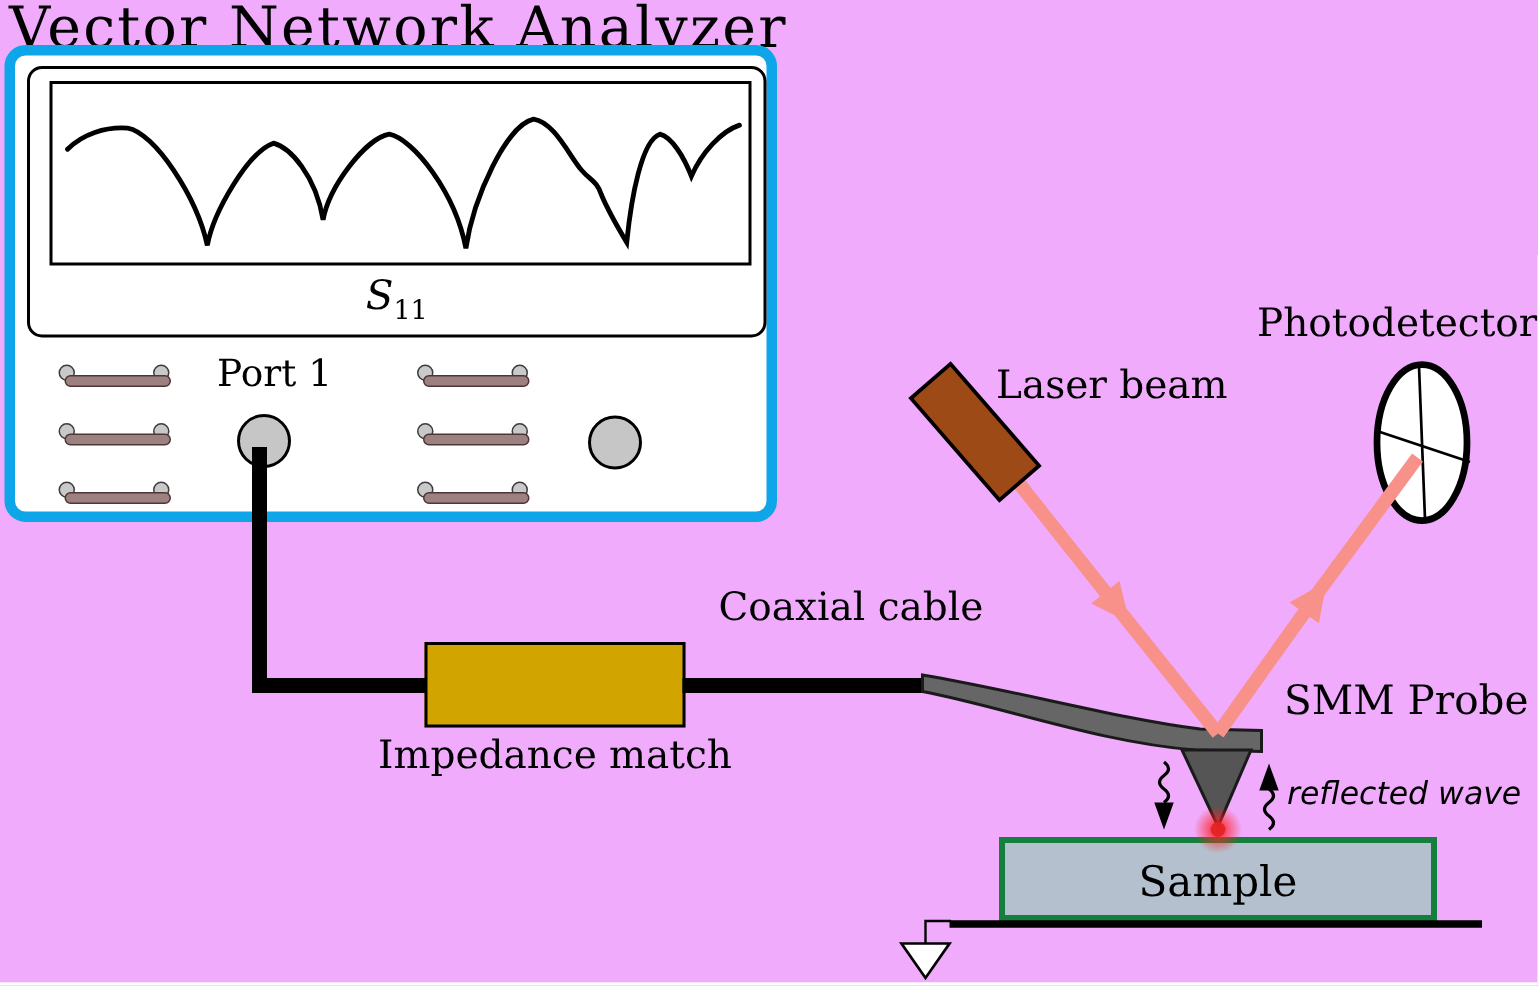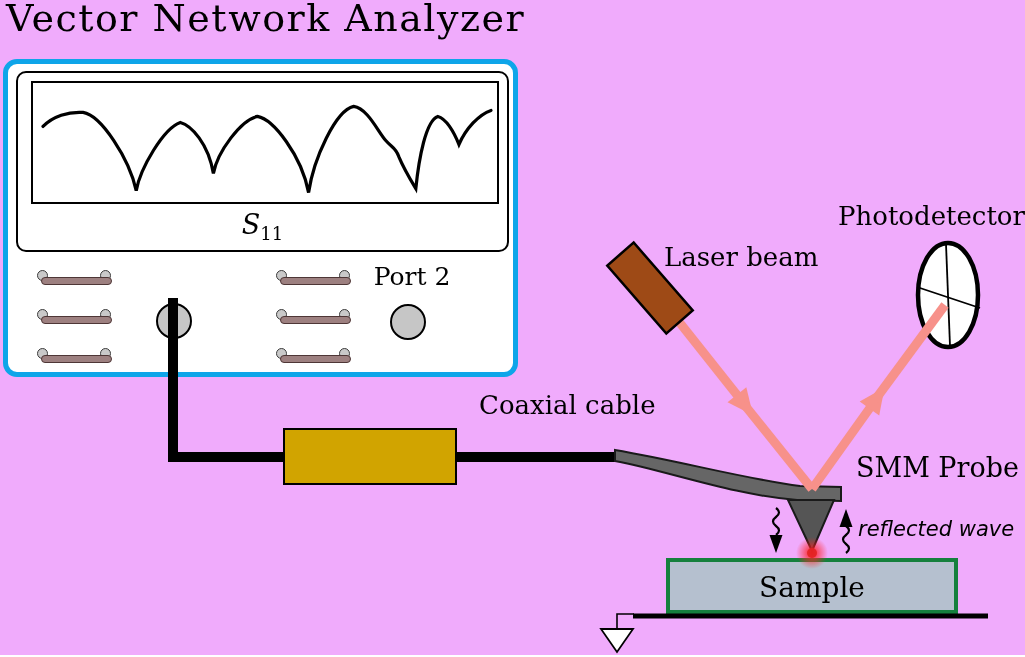--- a/index.html
+++ b/index.html
@@ -1,21 +1,21 @@
 <!DOCTYPE html>
 <html style="--outline: #000000; --gold: #d1a400; --sample_fill: #b5c0cf; --laser_body: #9e4a16; --beam: #f7918a; --cantilever: #666666; --probe_tip: #555555; --button_bar: #9d8080; --button_knob: #c9c9c9; --port_connector: #c6c6c6; --glow: #ff2020;"><head>
 <meta charset="utf-8">
 <style>
   html,body{margin:0;padding:0;background:#fff;}
   .stage{position:relative;width:1025px;height:655px;background:#f0abfc;overflow:hidden;
          font-family:"DejaVu Serif", serif;color:#000;}
   .abs{position:absolute;}
   .title{left:6px;top:-4px;font-size:38px;letter-spacing:1.5px;white-space:nowrap;}
   
-  .vna{left:3px;top:59px;width:515px;height:318px;border:5px solid #0ea5e9;border-radius:14px;
+  .vna{left:3px;top:30px;width:515px;height:318px;border:7px solid #0ea5e9;border-radius:14px;
        box-sizing:border-box;background:#fff;padding-left:45px;}
   .vna-inner{left:8px;top:7px;width:493px;height:181px;border:2.5px solid #000;border-radius:10px;
        box-sizing:border-box;}
   .vna-screen{left:13px;top:8px;width:468px;height:123px;border:2.5px solid #000;box-sizing:border-box;}
   .vna-screen svg{display:block;width:100%;height:100%;}
   .s11{left:0;right:0;top:136px;text-align:center;font-size:27px;font-style:italic;}
   .s11 sub{font-size:18px;font-style:normal;}
   .port-label{font-size:25px;width:110px;text-align:center;white-space:nowrap;}
   .port-circle{width:36px;height:36px;border-radius:50%;background:var(--port_connector,#c6c6c6);
        border:2.5px solid #000;box-sizing:border-box;}
@@ -84,26 +84,27 @@
         <i class="knob k1"></i>
         <i class="knob k2"></i>
         <b class="bar"></b>
       </div>
     <div class="abs vbtn" style="left:267px;top:284px">
         <i class="knob k1"></i>
         <i class="knob k2"></i>
         <b class="bar"></b>
       </div>
 
-    <div class="abs port-label" style="left:349px;top:198px">Port 2</div>
+    <div class="abs port-label" style="left:118px;top:197px">Port 1</div>
     <div class="abs port-circle" style="left:148px;top:239px"></div>
     <div class="abs port-circle" style="left:382px;top:240px"></div>
   </div>
 
   <div class="abs goldbox"></div>
+  <div class="abs lbl-serif" style="left:250px;top:489px;width:240px;text-align:center">Impedance match</div>
 
   <div class="abs samplebox">
     <div class="lbl">Sample</div>
   </div>
 
   <div class="abs lbl-serif" style="left:479px;top:390px">Coaxial cable</div>
   <div class="abs lbl-serif" style="left:664px;top:242px">Laser beam</div>
   <div class="abs lbl-serif" style="left:838px;top:201px">Photodetector</div>
   <div class="abs lbl-serif" style="left:856px;top:452px;font-size:27px">SMM Probe</div>
   <div class="abs lbl-italic" style="left:858px;top:517px">reflected wave</div>

